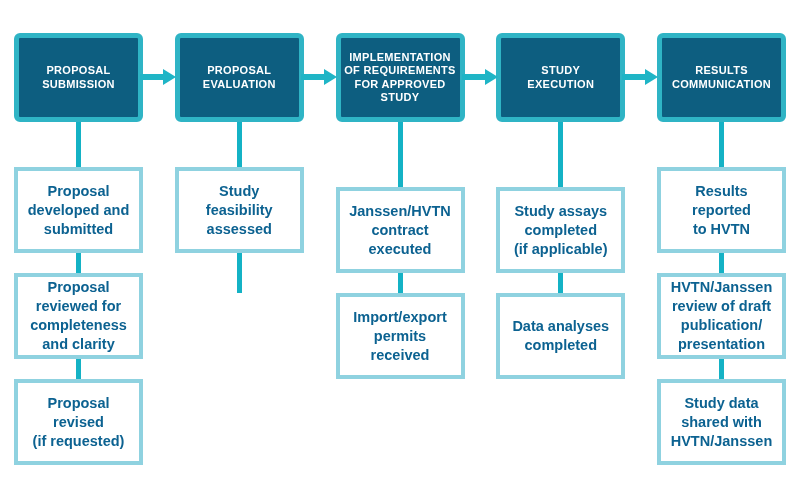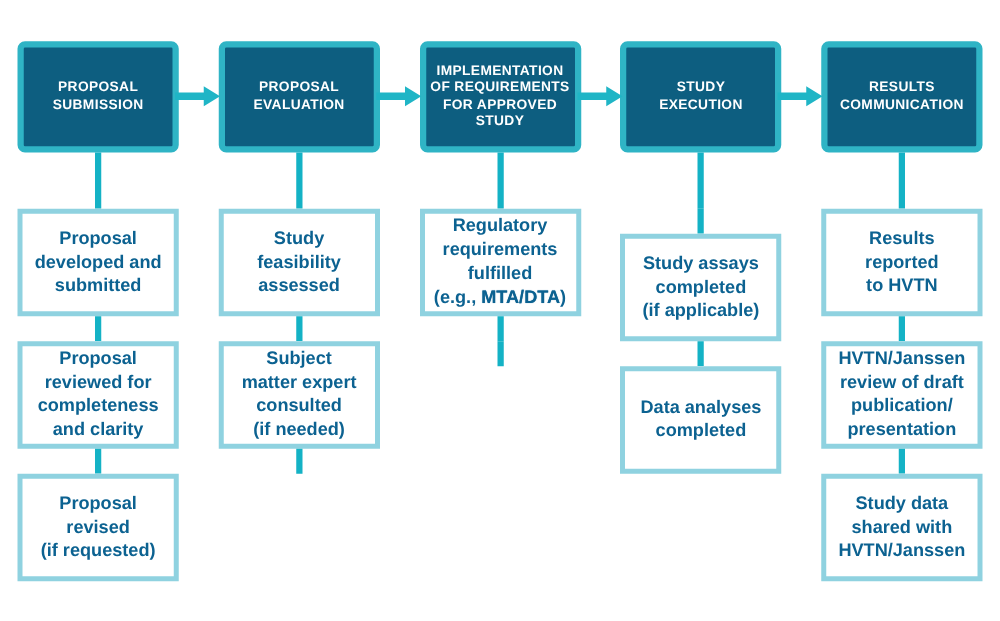--- a/index.html
+++ b/index.html
@@ -130,39 +130,37 @@
     </div>
 
     <div class="col">
       <div class="hdr"><span>PROPOSAL
 EVALUATION</span></div>
       <div class="vline long"></div>
       <div class="box"><span>Study
 feasibility
 assessed</span></div>
       <div class="vline short"></div>
-      <div class="box"><span>Subject
-matter expert
-consulted
-(if needed)</span></div>
       <div class="vline short"></div>
     </div>
 
     <div class="col">
       <div class="hdr"><span>IMPLEMENTATION
 OF REQUIREMENTS
 FOR APPROVED
 STUDY</span></div>
       <div class="vline long"></div>
-      <div class="box"><span><span>Regulatory
-requirements
-fulfilled
-</span><span>(e.g., </span><b>MTA/DTA</b><span>)</span></span></div>
-      <div class="vline short"></div>
-      <div class="vline short"></div>
+      <div class="vline short"></div>
+      <div class="box"><span>Janssen/HVTN
+contract
+executed</span></div>
+      <div class="vline short"></div>
+      <div class="box"><span>Import/export
+permits
+received</span></div>
     </div>
 
     <div class="col">
       <div class="hdr"><span>STUDY
 EXECUTION</span></div>
       <div class="vline long"></div>
       <div class="vline short"></div>
       <div class="box"><span>Study assays
 completed
 (if applicable)</span></div>

